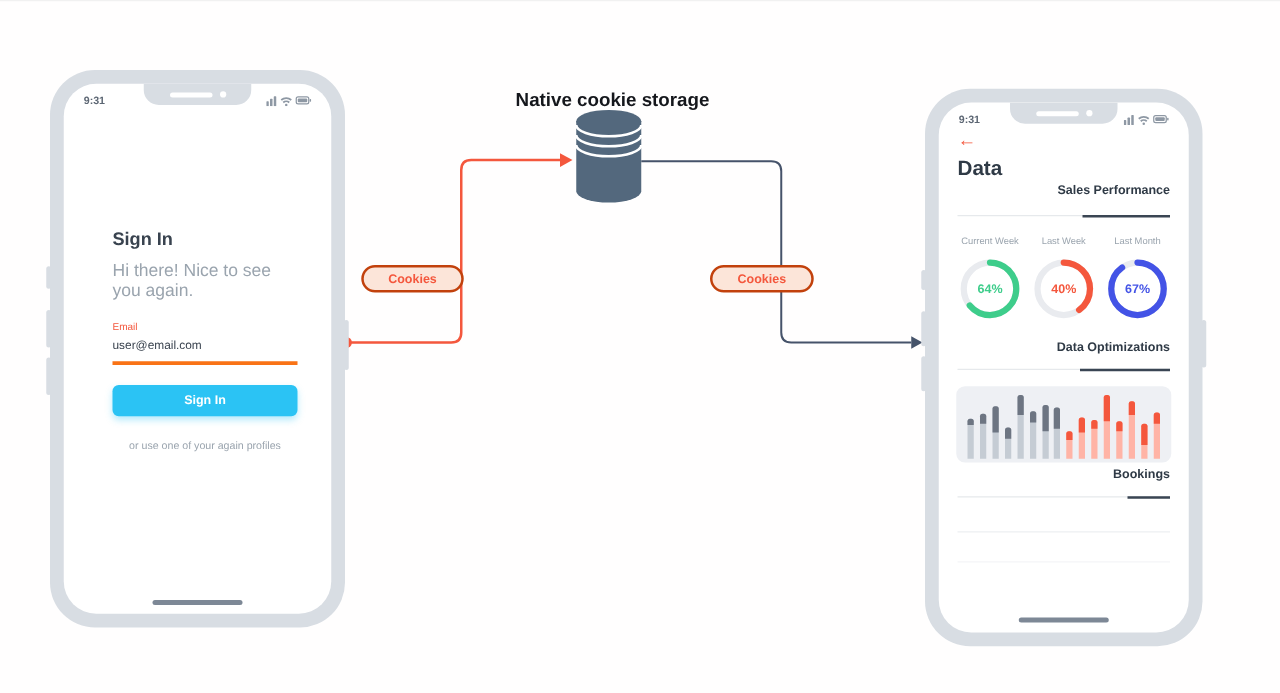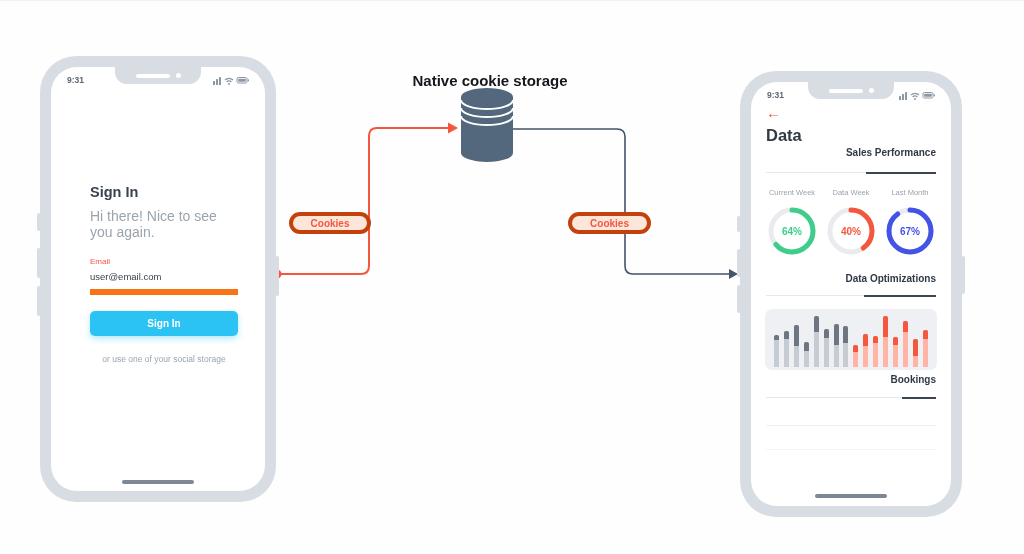--- a/index.html
+++ b/index.html
@@ -3,21 +3,21 @@
 <meta charset="utf-8">
 <style>
   html,body{margin:0;padding:0;background:#fff;}
   .canvas{position:relative;width:1024px;height:554px;background:#fffefe;
           font-family:"Liberation Sans",sans-serif;overflow:hidden;border-top:1px solid #f1f1f1;}
 
   
   .connectors{position:absolute;left:0;top:0;z-index:1;pointer-events:none;}
 
   .pill{position:absolute;z-index:5;display:flex;align-items:center;justify-content:center;
-        background:#fce5d9;border:4px solid #c2410c;border-radius:12px;
+        background:#fce5d9;border:2px solid #c2410c;border-radius:12px;
         font-size:10px;font-weight:bold;color:#f4573d;box-sizing:border-box;text-align:center;}
   .pill-left{left:289px;top:211px;width:82px;height:22px;}
   .pill-right{left:568px;top:211px;width:83px;height:22px;}
 
   .diagram-title{position:absolute;left:360px;top:47px;width:260px;text-align:center;
                  font-size:15px;font-weight:bold;color:#15171c;z-index:2;margin-top:24px;}
   .db-icon{position:absolute;left:458px;top:85px;z-index:2;}
 
   
   .phone{position:absolute;background:#d8dde3;border-radius:36px;z-index:2;}
@@ -34,21 +34,21 @@
              padding:0 16px;align-items:center;}
   .status-time{font-size:8.5px;font-weight:bold;color:#5c6673;}
   .home-bar{position:absolute;left:50%;transform:translateX(-50%);width:72px;height:4px;
             background:#7d8896;border-radius:2px;}
 
   
   .signin{position:absolute;left:39px;right:27px;top:117px;}
   .signin-h1{margin:0 0 8px;font-size:14.5px;font-weight:bold;color:#39434f;}
   .signin-sub{margin:0 0 17px;font-size:14px;color:#9aa4ae;}
   .field-label{font-size:8px;font-weight:normal;color:#f4573d;margin-bottom:5px;}
-  .field-value{font-size:9.5px;color:#39424e;padding-bottom:7px;border-bottom:6px solid #f97316;
+  .field-value{font-size:9.5px;color:#39424e;padding-bottom:7px;border-bottom:3px solid #f97316;
                display:flex;justify-content:space-between;align-items:center;}
   .field{margin-bottom:13px;}
   .pw-dots{letter-spacing:1px;font-size:9px;color:#2e3944;}
   .cta{display:block;width:100%;height:25px;margin-top:16px;background:#2bc3f4;border:none;
        border-radius:5px;color:#fff;font-weight:bold;font-size:10px;font-family:inherit;
        box-shadow:0 3px 6px rgba(43,195,244,.35);cursor:pointer;}
   .social-text{margin:18px 0 0;text-align:center;font-size:8.5px;color:#9aa4ae;}
   .back-arrow{position:absolute;left:15px;top:22px;font-size:15px;font-weight:bold;color:#f4573d;cursor:pointer;}
   .data-h1{position:absolute;left:15px;top:44px;margin:0;font-size:16.5px;font-weight:bold;color:#2f3a46;}
   .tab-label{position:absolute;right:15px;text-align:right;font-size:10px;font-weight:bold;color:#2f3a46;cursor:pointer;}
@@ -135,21 +135,21 @@
 
         <div class="field">
           <div class="field-label">Email</div>
           <div class="field-value">
             <span>user@email.com</span>
           </div>
         </div>
 
 
         <button class="cta">Sign In</button>
-        <p class="social-text">or use one of your social storage</p>
+        <p class="social-text">or use one of your again profiles</p>
       </div>
 
       <div class="home-bar" style="bottom:7px;"></div>
     </div>
   </div>
 
   <div class="phone phone-right">
     <div class="side-btn" style="left:-3px;top:145px;height:16px;"></div>
     <div class="side-btn" style="left:-3px;top:178px;height:28px;"></div>
     <div class="side-btn" style="left:-3px;top:214px;height:28px;"></div>
@@ -191,21 +191,21 @@
 
       <div class="donut-row" id="donut-row">
           <div class="donut-col">
             <div class="donut-label">Current Week</div>
             <div class="donut-wrap"><svg width="52" height="52" viewBox="0 0 52 52">
                 <circle cx="26" cy="26" r="21" fill="none" stroke="#e9ebef" stroke-width="5"></circle>
                 <circle cx="26" cy="26" r="21" fill="none" stroke="#3ecd8b" stroke-width="5" stroke-linecap="round" pathLength="100" stroke-dasharray="64 100" transform="rotate(-90 26 26)"></circle>
               </svg><span class="donut-pct" style="color: rgb(62, 205, 139);">64%</span></div>
           </div>
           <div class="donut-col">
-            <div class="donut-label">Data Week</div>
+            <div class="donut-label">Last Week</div>
             <div class="donut-wrap"><svg width="52" height="52" viewBox="0 0 52 52">
                 <circle cx="26" cy="26" r="21" fill="none" stroke="#e9ebef" stroke-width="5"></circle>
                 <circle cx="26" cy="26" r="21" fill="none" stroke="#f4573d" stroke-width="5" stroke-linecap="round" pathLength="100" stroke-dasharray="40 100" transform="rotate(-90 26 26)"></circle>
               </svg><span class="donut-pct" style="color: rgb(244, 87, 61);">40%</span></div>
           </div>
           <div class="donut-col">
             <div class="donut-label">Last Month</div>
             <div class="donut-wrap"><svg width="52" height="52" viewBox="0 0 52 52">
                 <circle cx="26" cy="26" r="21" fill="none" stroke="#e9ebef" stroke-width="5"></circle>
                 <circle cx="26" cy="26" r="21" fill="none" stroke="#4353e6" stroke-width="5" stroke-linecap="round" pathLength="100" stroke-dasharray="90 100" transform="rotate(-90 26 26)"></circle>

